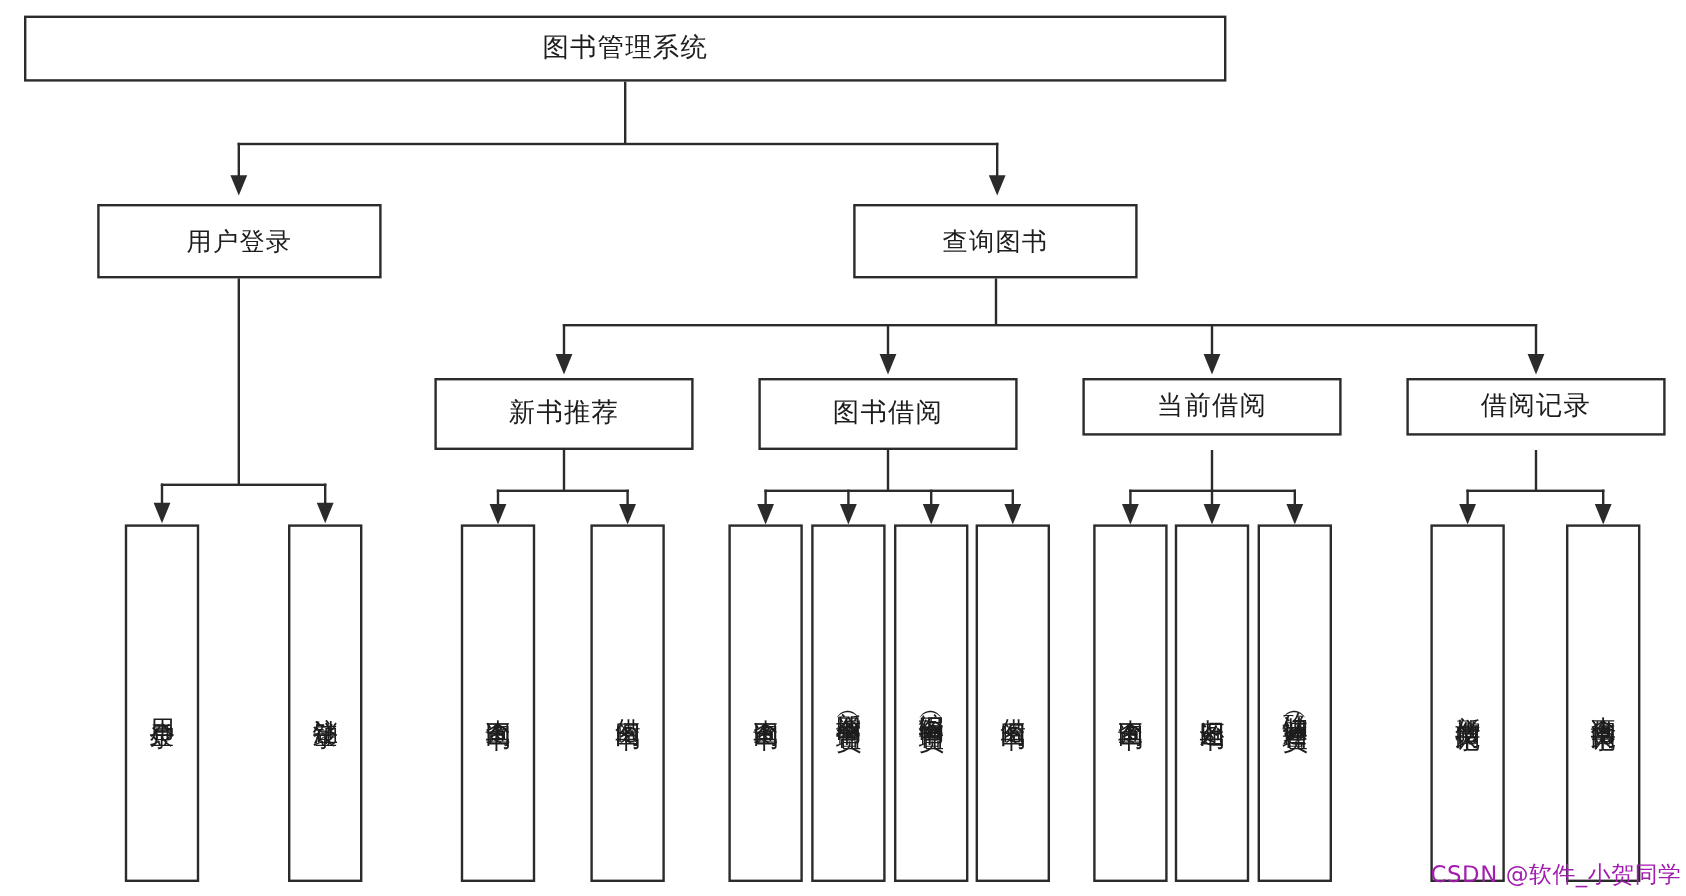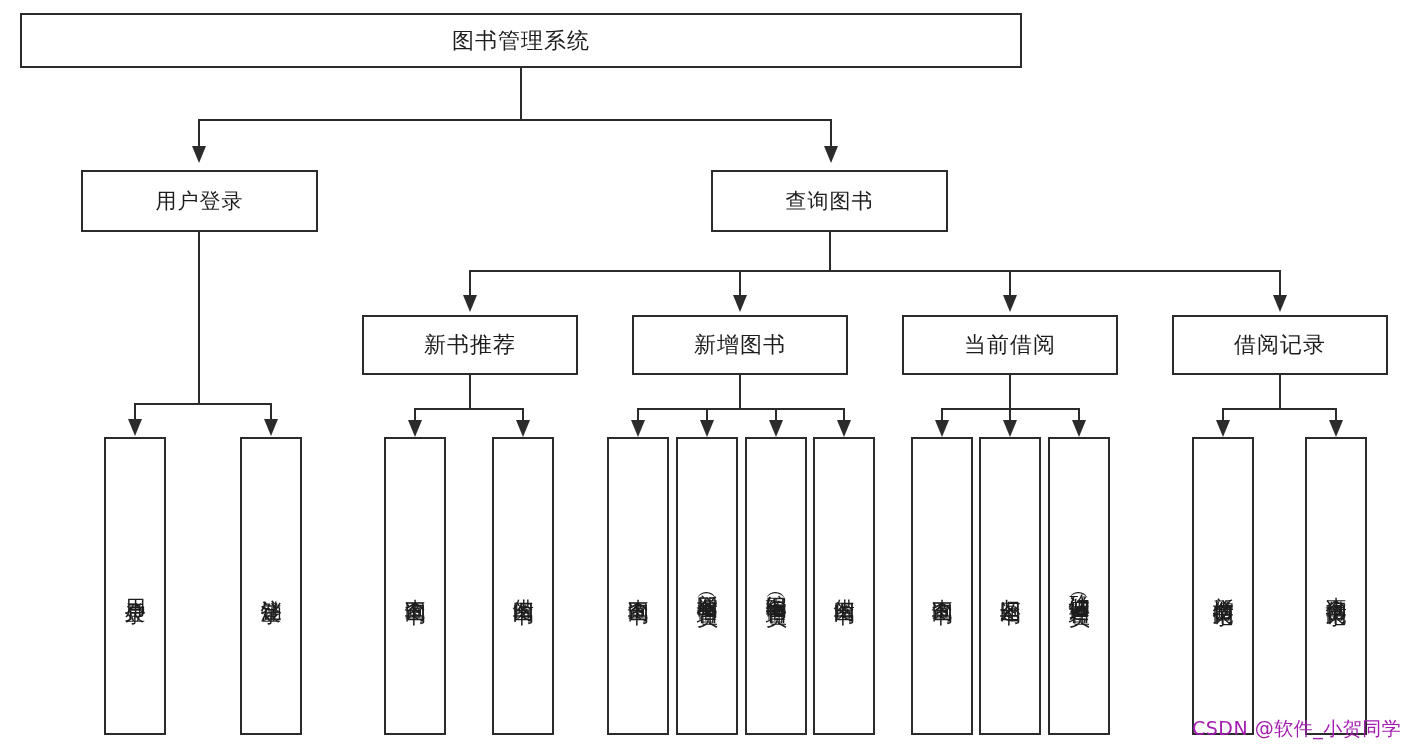--- a/index.html
+++ b/index.html
@@ -126,26 +126,26 @@
   <div class="line v" style="left:1009px; top:270px; width:2px; height:26px;"></div>
   <div class="arrow" style="left:1003px; top:295px;"></div>
 
   <div class="line v" style="left:1279px; top:270px; width:2px; height:26px;"></div>
   <div class="arrow" style="left:1273px; top:295px;"></div>
 
   <div class="node lvl3" style="left:362px; top:315px; width:216px; height:60px;">
     <span class="node-label">新书推荐</span>
   </div>
   <div class="node lvl3" style="left:632px; top:315px; width:216px; height:60px;">
-    <span class="node-label">新增图书</span>
-  </div>
-  <div class="node lvl3" style="left:902px; top:315px; width:216px; height:60px;">
+    <span class="node-label">图书借阅</span>
+  </div>
+  <div class="node lvl3" style="left:902px; top:315px; width:216px; height:48px;">
     <span class="node-label">当前借阅</span>
   </div>
-  <div class="node lvl3" style="left:1172px; top:315px; width:216px; height:60px;">
+  <div class="node lvl3" style="left:1172px; top:315px; width:216px; height:48px;">
     <span class="node-label">借阅记录</span>
   </div>
 
   <div class="line v" style="left:469px; top:375px; width:2px; height:34px;"></div>
   <div class="line h" style="left:414px; top:408px; width:110px; height:2px;"></div>
   <div class="line v" style="left:414px; top:408px; width:2px; height:13px;"></div>
   <div class="arrow" style="left:408px; top:420px;"></div>
   <div class="line v" style="left:522px; top:408px; width:2px; height:13px;"></div>
   <div class="arrow" style="left:516px; top:420px;"></div>
 

